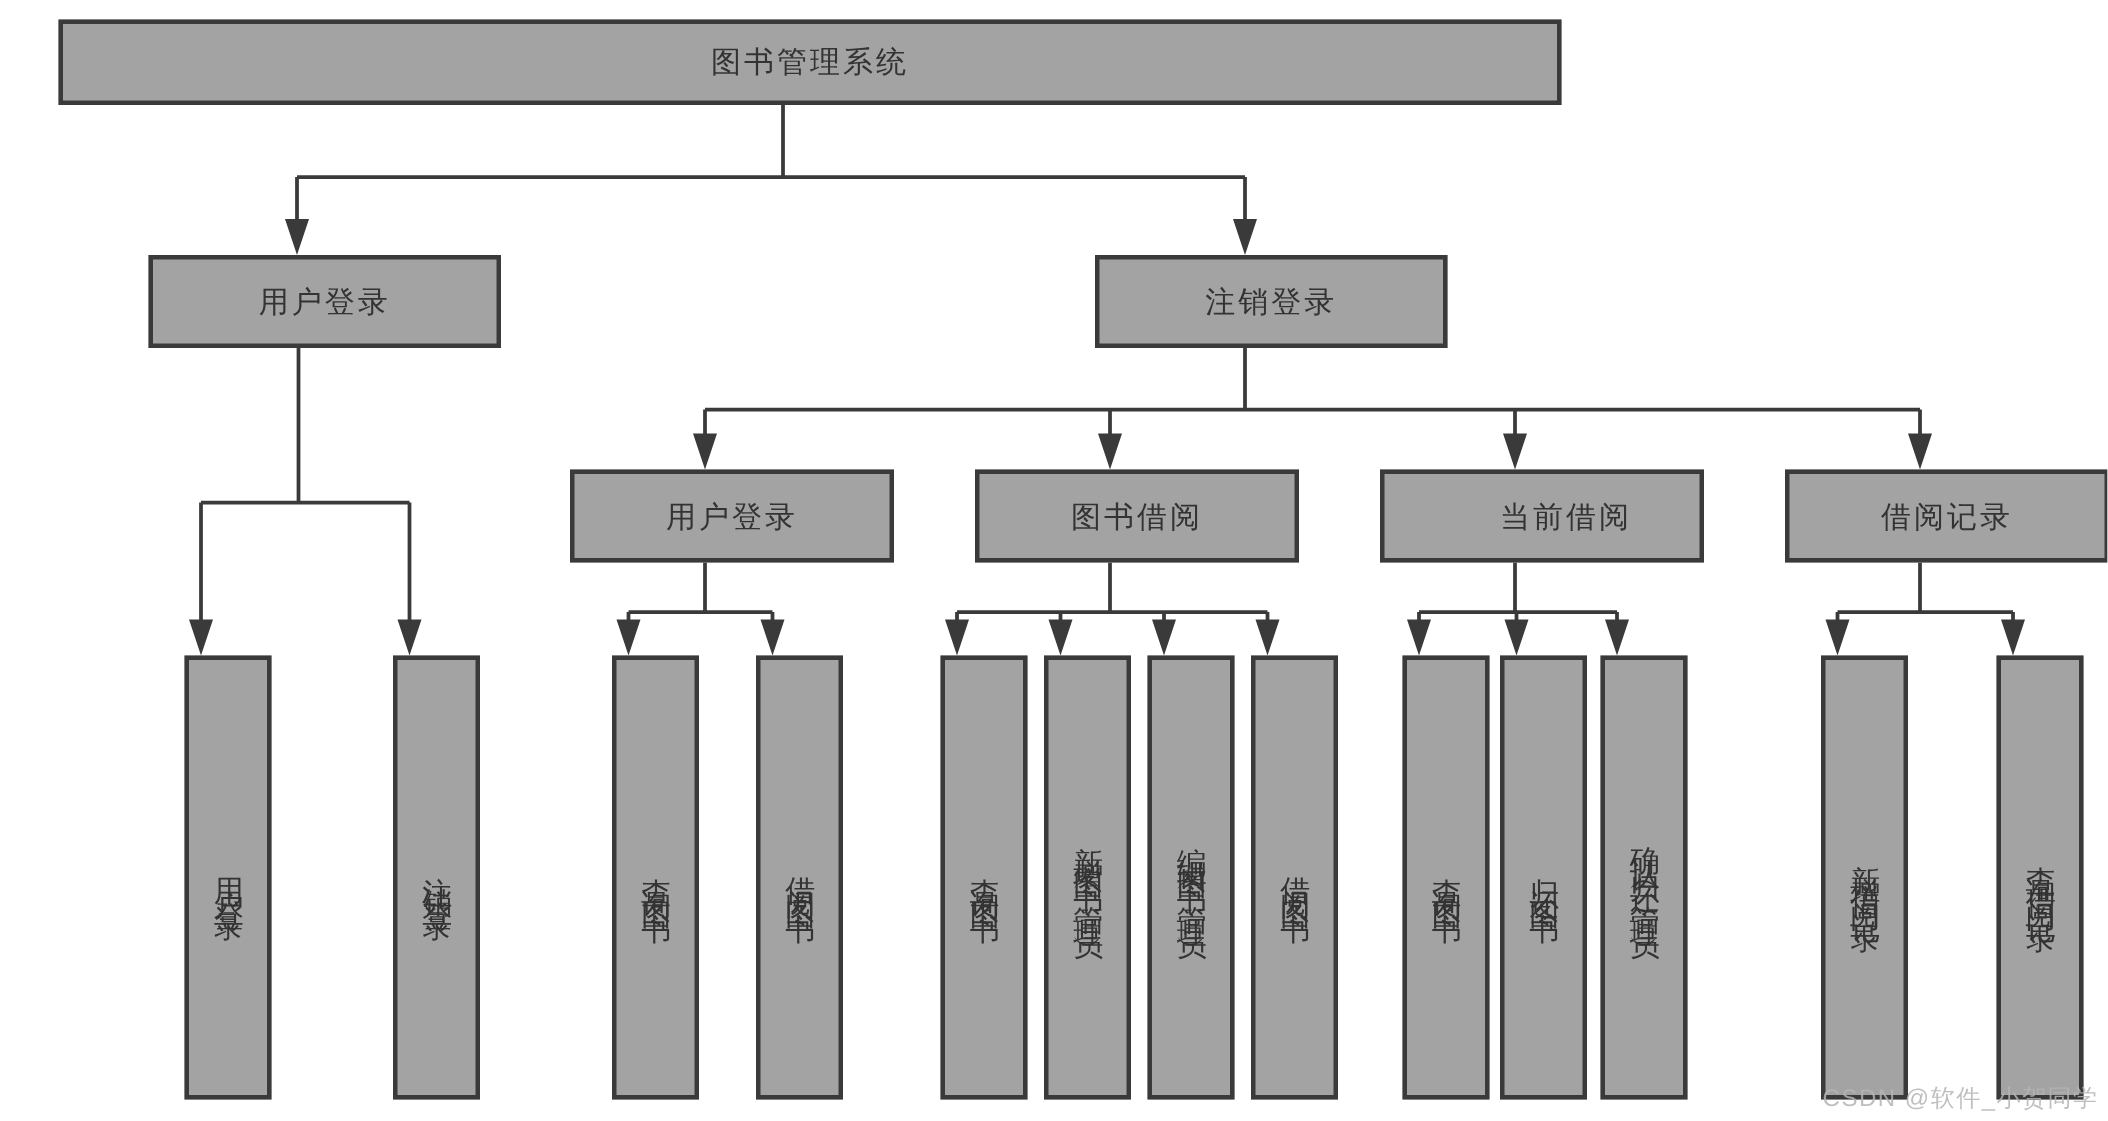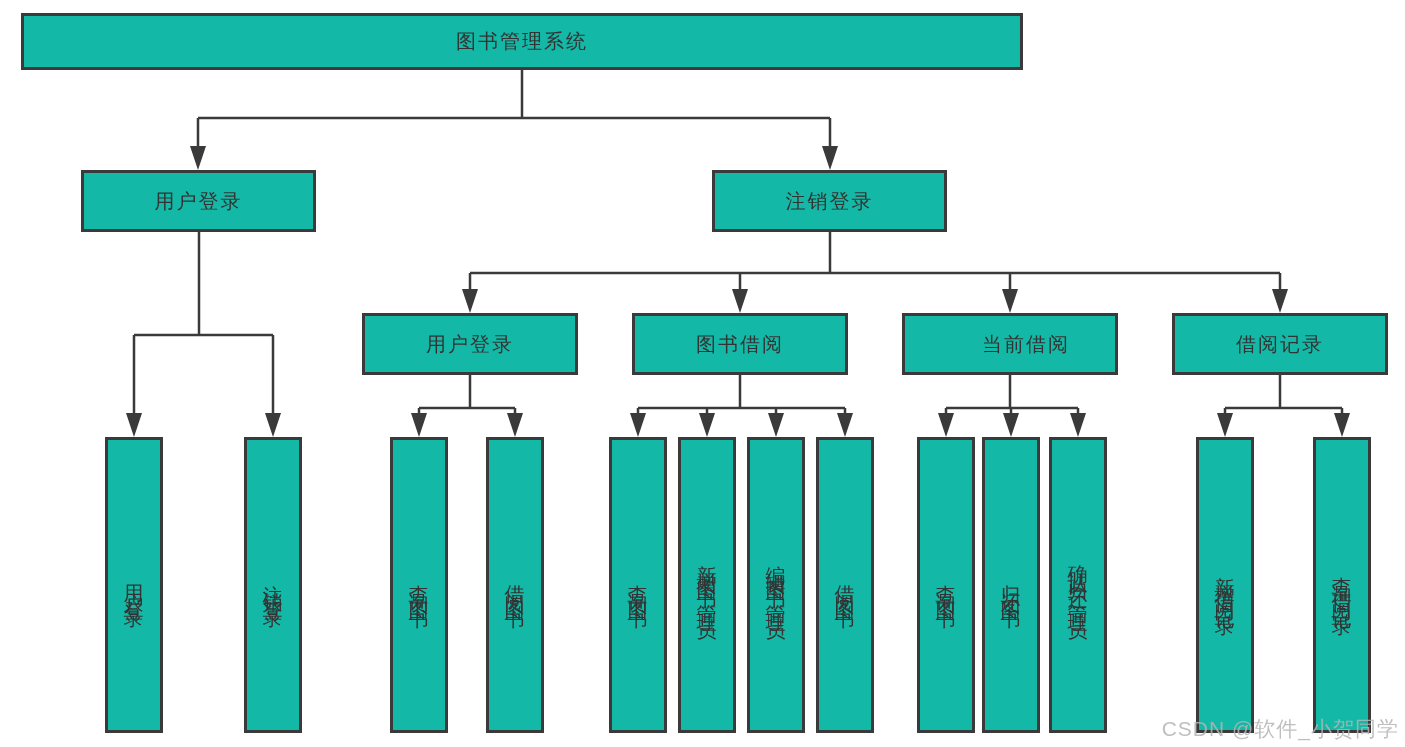--- a/index.html
+++ b/index.html
@@ -11,30 +11,31 @@
   html,body{margin:0;padding:0;background:var(--bg-color);}
   .canvas{
     position:relative;width:1405px;height:747px;background:var(--bg-color);
     font-family:"Liberation Sans","DejaVu Sans",sans-serif;overflow:hidden;
   }
   .connectors{position:absolute;left:0;top:0;pointer-events:none;}
   .cline{stroke:var(--line-color);stroke-width:2.5;fill:none;}
   .carrow{fill:var(--line-color);stroke:none;}
   .box,.leaf{
     position:absolute;box-sizing:border-box;border:3px solid var(--line-color);
-    background:#14b8a6;display:flex;align-items:center;justify-content:center;
+    background:#a3a3a3;display:flex;align-items:center;justify-content:center;
     color:var(--text-color);
+    margin-left:18px;
   }
   .box{font-size:20px;letter-spacing:2px;white-space:nowrap;}
   .leaf{
     font-size:20px;writing-mode:vertical-rl;text-orientation:mixed;
     letter-spacing:8px;line-height:1;
   }
   .watermark{
-    position:absolute;right:6px;bottom:4px;font-size:21px;letter-spacing:1px;
+    position:absolute;right:6px;bottom:4px;font-size:16px;letter-spacing:1px;
     color:var(--wm-color);opacity:.85;z-index:10;white-space:nowrap;
   }
 </style>
 </head>
 <body>
 
 <div class="canvas">
 
   <svg class="connectors" width="1405" height="747" viewBox="0 0 1405 747" aria-hidden="true">
     <path class="cline" d="M522 70V118 M198 118H830 M198 118V152 M830 118V152

